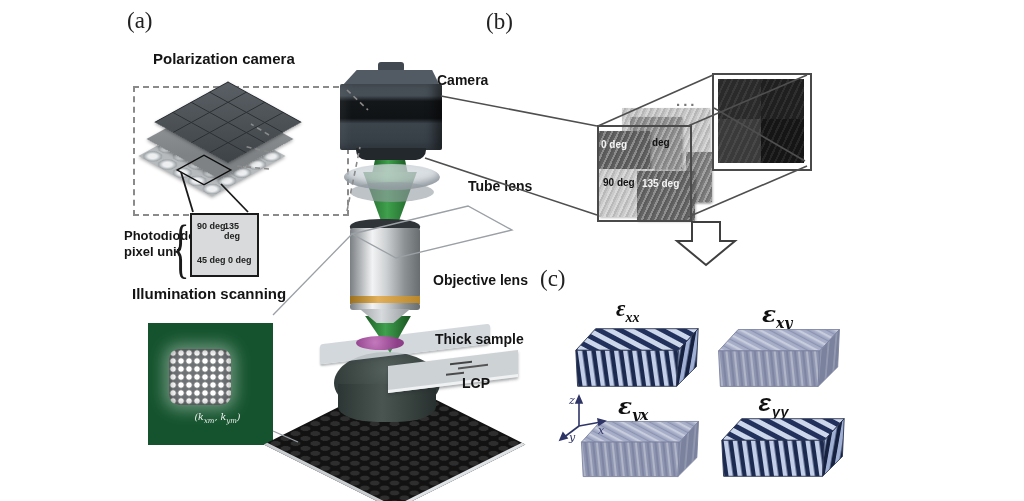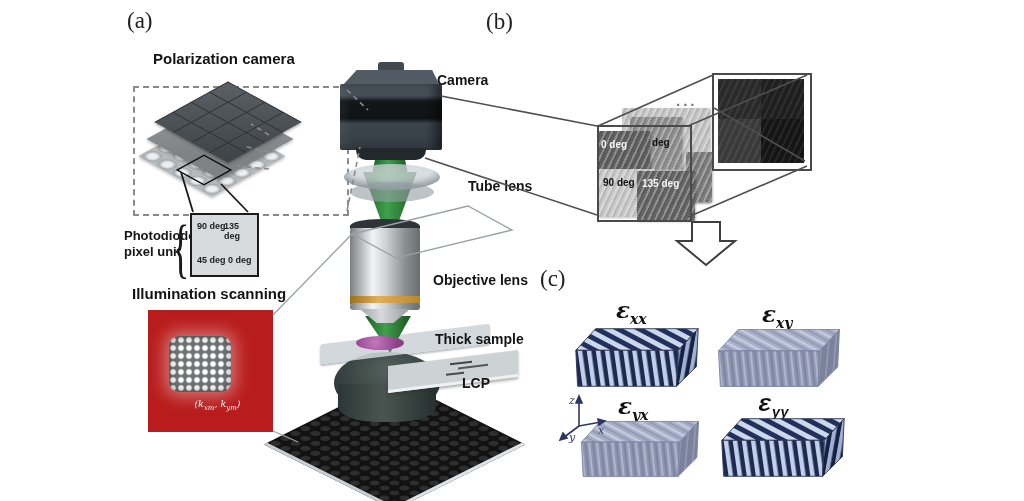--- a/index.html
+++ b/index.html
@@ -19,21 +19,21 @@
     background-image:linear-gradient(#2b2f33 1.5px,transparent 1.5px),linear-gradient(90deg,#2b2f33 1.5px,transparent 1.5px),linear-gradient(135deg,#5a6065,#3e4347);
     background-size:26px 26px,26px 26px,100% 100%;box-shadow:2px 2px 4px rgba(0,0,0,.35);}
   .layer-mid{background:linear-gradient(135deg,#9b9fa2,#7e8285 70%);box-shadow:2px 2px 4px rgba(0,0,0,.3);}
   .layer-lens{background-color:#b6babd;
     background-image:radial-gradient(circle,#eceef0 30%,#9aa0a4 62%,transparent 66%);
     background-size:21px 21px;box-shadow:2px 2px 4px rgba(0,0,0,.3);}
   .hl-diamond{border:2.5px solid #0d0d0d;background:transparent;}
   .pxbox{background:#d8dadb;border:2px solid #1a1a1a;}
   .brace{font-family:"Liberation Serif",serif;font-size:66px;color:#1a1a1a;transform:scaleX(0.55);transform-origin:left center;}
   
-  .illum{background:#b91c1c;}
+  .illum{background:#14532d;margin-top:13px;}
   .ledgrid{background-color:#6f7375;border-radius:10px;
     background-image:radial-gradient(circle,#ffffff 2.2px,rgba(255,255,255,.28) 3px,transparent 3.8px);
     background-size:8px 8px;
     box-shadow:0 0 16px 5px rgba(255,255,255,.38), inset 0 0 10px rgba(0,0,0,.45);}
   .kmath{font-family:"DejaVu Serif",serif;font-style:italic;font-size:9.5px;color:#f2f2f2;}
   .kmath sub{font-size:7px;}
   
   .beam{background:linear-gradient(90deg,#1a5c22,#3fa04d 45%,#17541f);}
   .disc1{background:rgba(208,214,219,.78);border-radius:50%;box-shadow:inset 0 -5px 7px rgba(90,100,110,.55);}
   .disc2{background:rgba(150,158,165,.62);border-radius:50%;}
@@ -193,21 +193,21 @@
     <div class="abs darkimg" style="left:4px;top:4px;width:86px;height:84px;">
       <div class="abs quad" style="left:0;top:0;width:43px;height:40px;background-color:#2a2a2a;"></div>
       <div class="abs quad" style="left:43px;top:0;width:43px;height:40px;background-color:#1f1f1f;"></div>
       <div class="abs quad" style="left:0;top:40px;width:43px;height:44px;background-color:#3a3a3a;"></div>
       <div class="abs quad" style="left:43px;top:40px;width:43px;height:44px;background-color:#151515;"></div>
     </div>
   </div>
 
   <div class="abs tag" style="left:540px;top:266px;">(c)</div>
 
-  <div class="abs eps" style="left:616px;top:296px;"><span>ε</span><sub>xx</sub></div>
+  <div class="abs eps" style="left:616px;top:296px;font-family:Liberation Serif, serif;"><span>ε</span><sub>xx</sub></div>
   <div class="abs eps" style="left:762px;top:300px;font-style:italic;"><span>ε</span><sub>xy</sub></div>
   <div class="abs eps" style="left:618px;top:392px;"><span>ε</span><sub>yx</sub></div>
   <div class="abs eps" style="left:758px;top:392px;font-family:Liberation Mono, monospace;"><span>ε</span><sub>yy</sub></div>
 
   <svg class="abs" style="left:574px;top:325px;" width="126" height="65" viewBox="0 0 140 72">
     <polygon points="24,4 138,4 116,28 2,28" fill="url(#stpTop)" stroke="#2a3450" stroke-width="1"></polygon>
     <polygon points="2,28 116,28 114,68 4,68" fill="url(#stpFront)" stroke="#2a3450" stroke-width="1"></polygon>
     <polygon points="116,28 138,4 136,46 114,68" fill="url(#stpRight)" stroke="#2a3450" stroke-width="1"></polygon>
   </svg>
   <svg class="abs" style="left:716px;top:326px;" width="126" height="64" viewBox="0 0 140 72">

